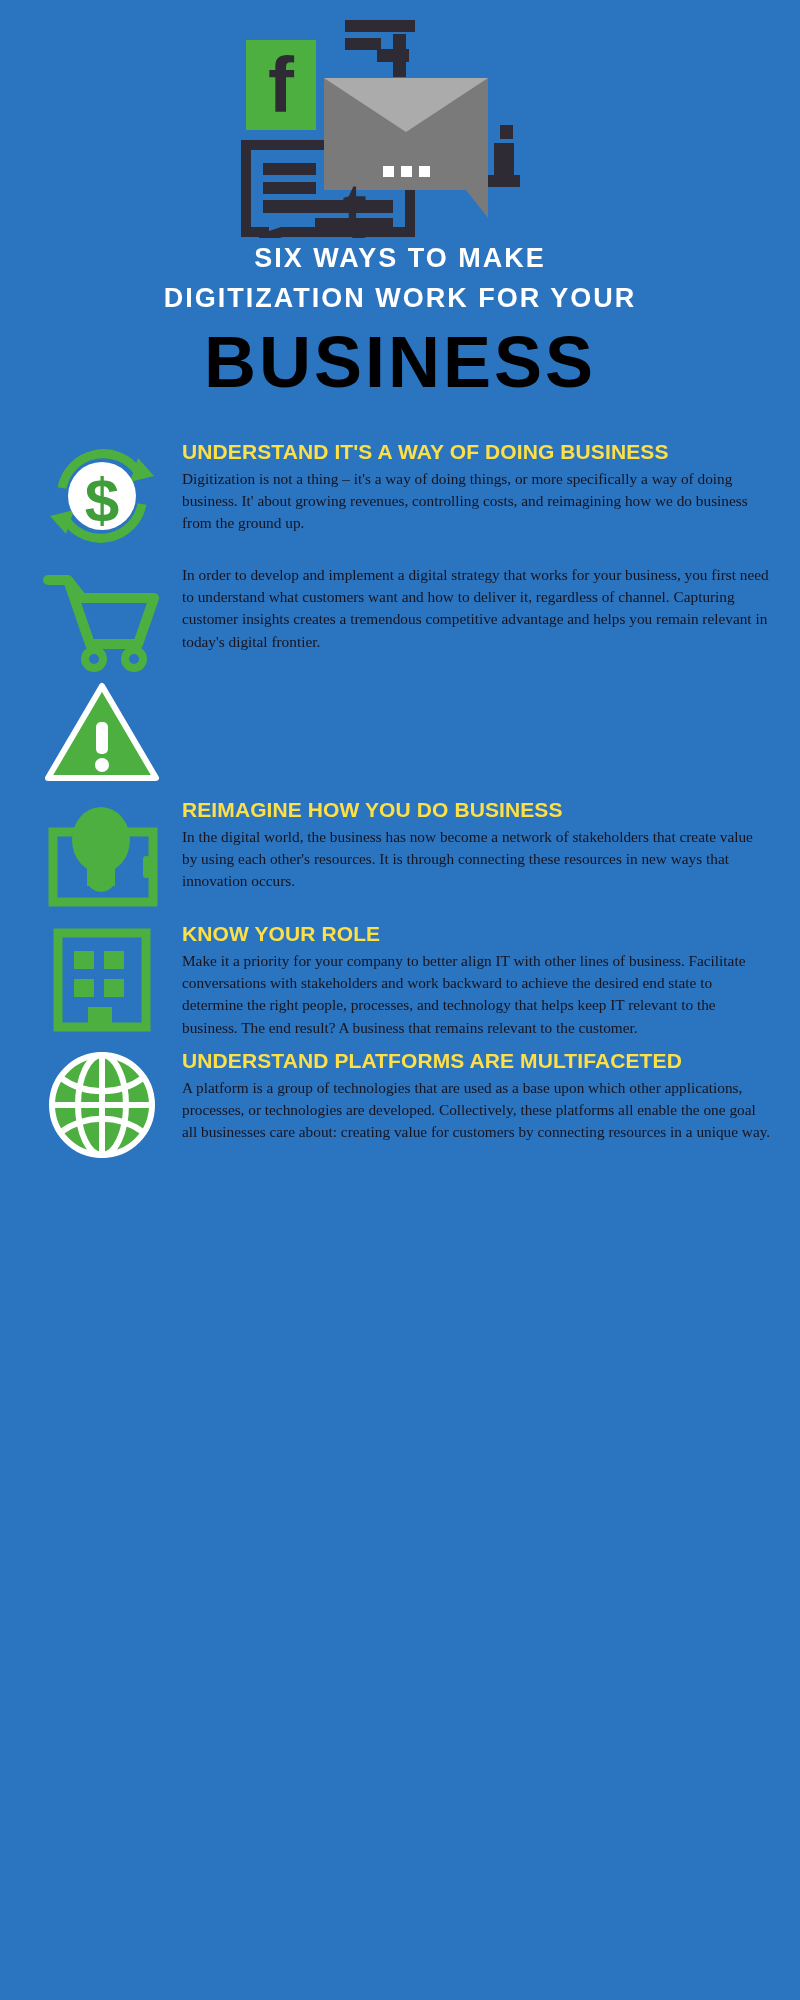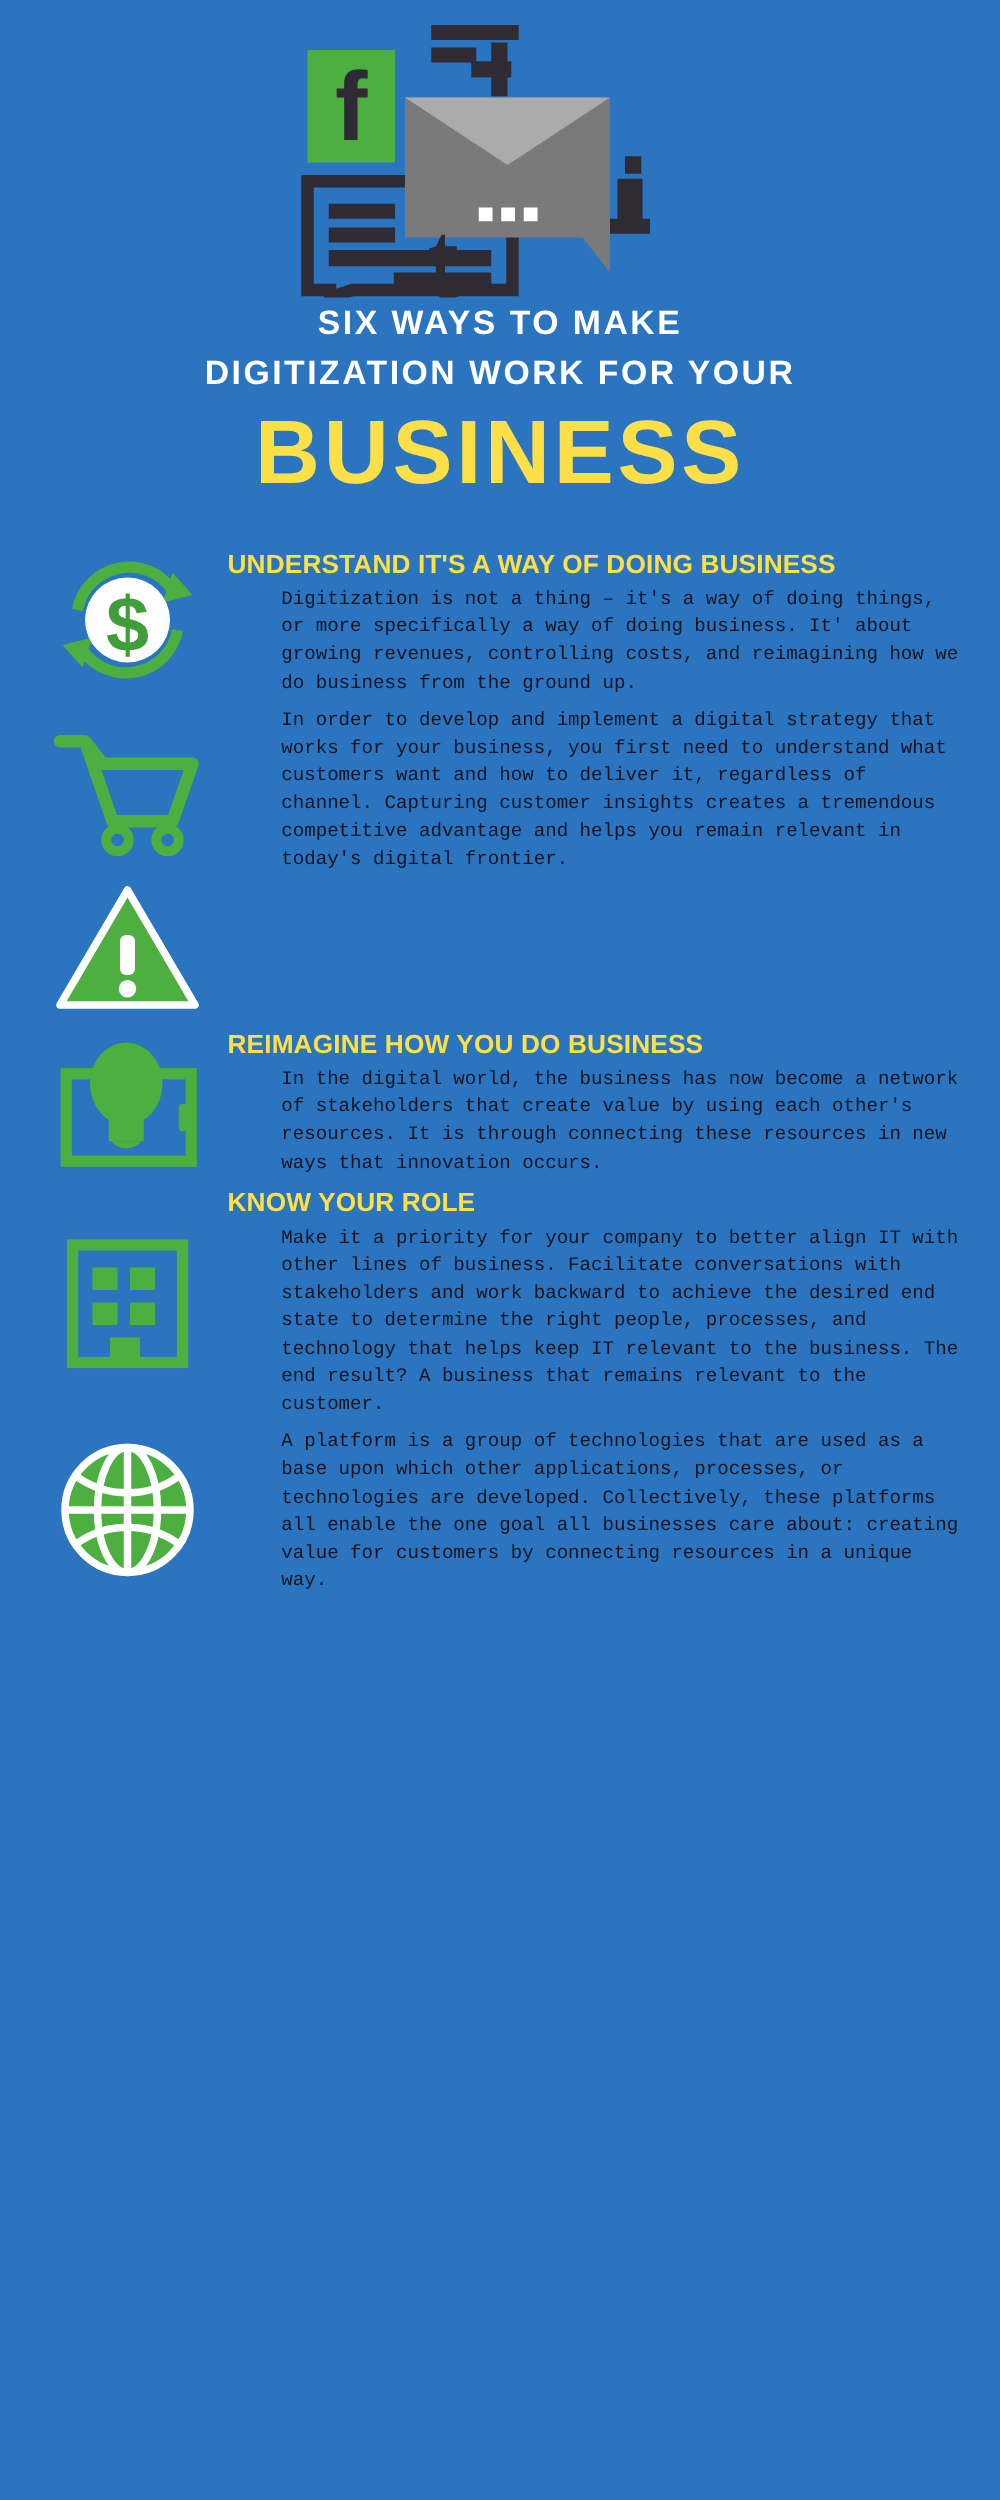--- a/index.html
+++ b/index.html
@@ -21,21 +21,21 @@
   .title-block { text-align:center; padding:0 42px; }
   .title-line {
     color:#ffffff;
     font-weight:bold;
     font-size:27px;
     letter-spacing:2.0px;
     line-height:40px;
     font-family:"Liberation Sans", sans-serif;
   }
   .title-big {
-    color:#fde047;
+    color:#000000;
     font-weight:bold;
     font-size:72px;
     letter-spacing:3px;
     line-height:80px;
     margin-top:4px;
     font-family:"Liberation Sans", sans-serif;
   }
 
   
   .sections { margin-top:34px; }
@@ -60,22 +60,21 @@
     font-size:21px;
     letter-spacing:0.1px;
     line-height:27px;
     margin-bottom:3px;
     font-family:"Liberation Sans", sans-serif;
   }
   .sec-body {
     color:#17141f;
     font-size:15.3px;
     line-height:22.2px;
-    font-family:Liberation Mono, monospace;
-    margin-left:43px;
+    font-family:Liberation Serif, serif;
   }
 </style>
 </head>
 <body>
 
 <div class="page">
 
   <div class="hero">
     <svg width="800" height="238" viewBox="0 0 800 238" xmlns="http://www.w3.org/2000/svg">
       <rect x="0" y="0" width="800" height="238" fill="#2b74bf"></rect>
@@ -212,18 +211,19 @@
             <circle cx="60" cy="60" r="50"></circle>
             <line x1="60" y1="10" x2="60" y2="110"></line>
             <line x1="11" y1="60" x2="109" y2="60"></line>
             <ellipse cx="60" cy="60" rx="24" ry="50"></ellipse>
             <path d="M19 33 A70 70 0 0 0 101 33"></path>
             <path d="M19 87 A70 70 0 0 1 101 87"></path>
           </g>
         </svg>
       </div>
       <div class="text-col">
+        <div class="sec-head">UNDERSTAND PLATFORMS ARE MULTIFACETED</div>
         <div class="sec-body">A platform is a group of technologies that are used as a base upon which other applications, processes, or technologies are developed. Collectively, these platforms all enable the one goal all businesses care about: creating value for customers by connecting resources in a unique way.</div>
       </div>
     </div>
 
   </div>
 </div>
 
 </body></html>

